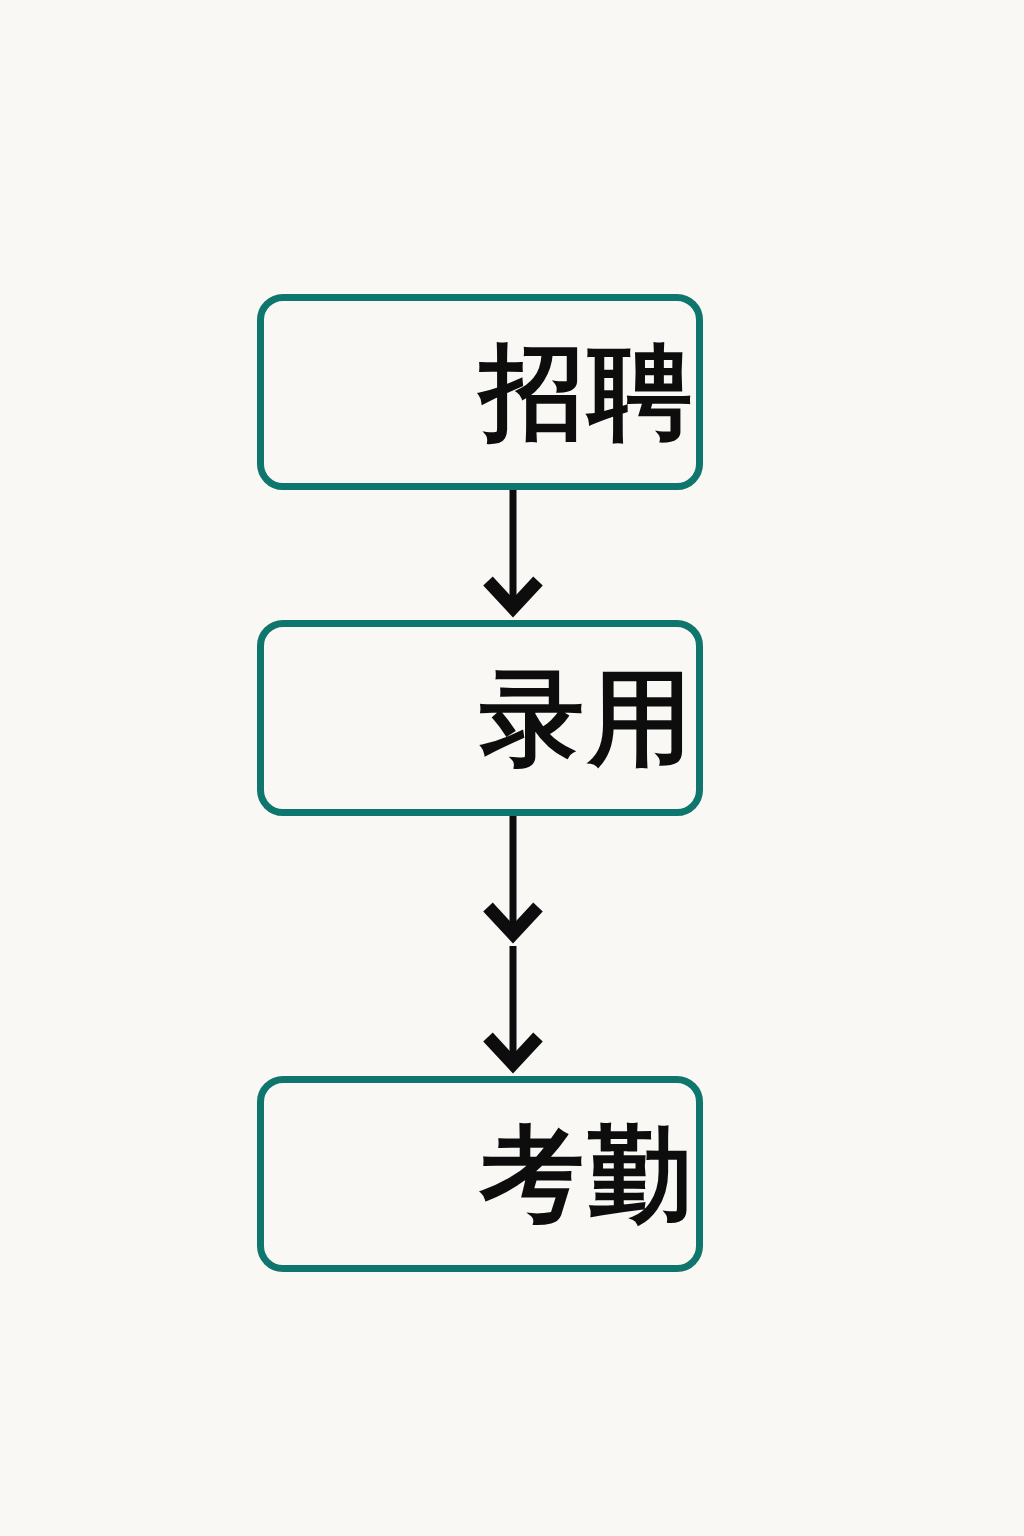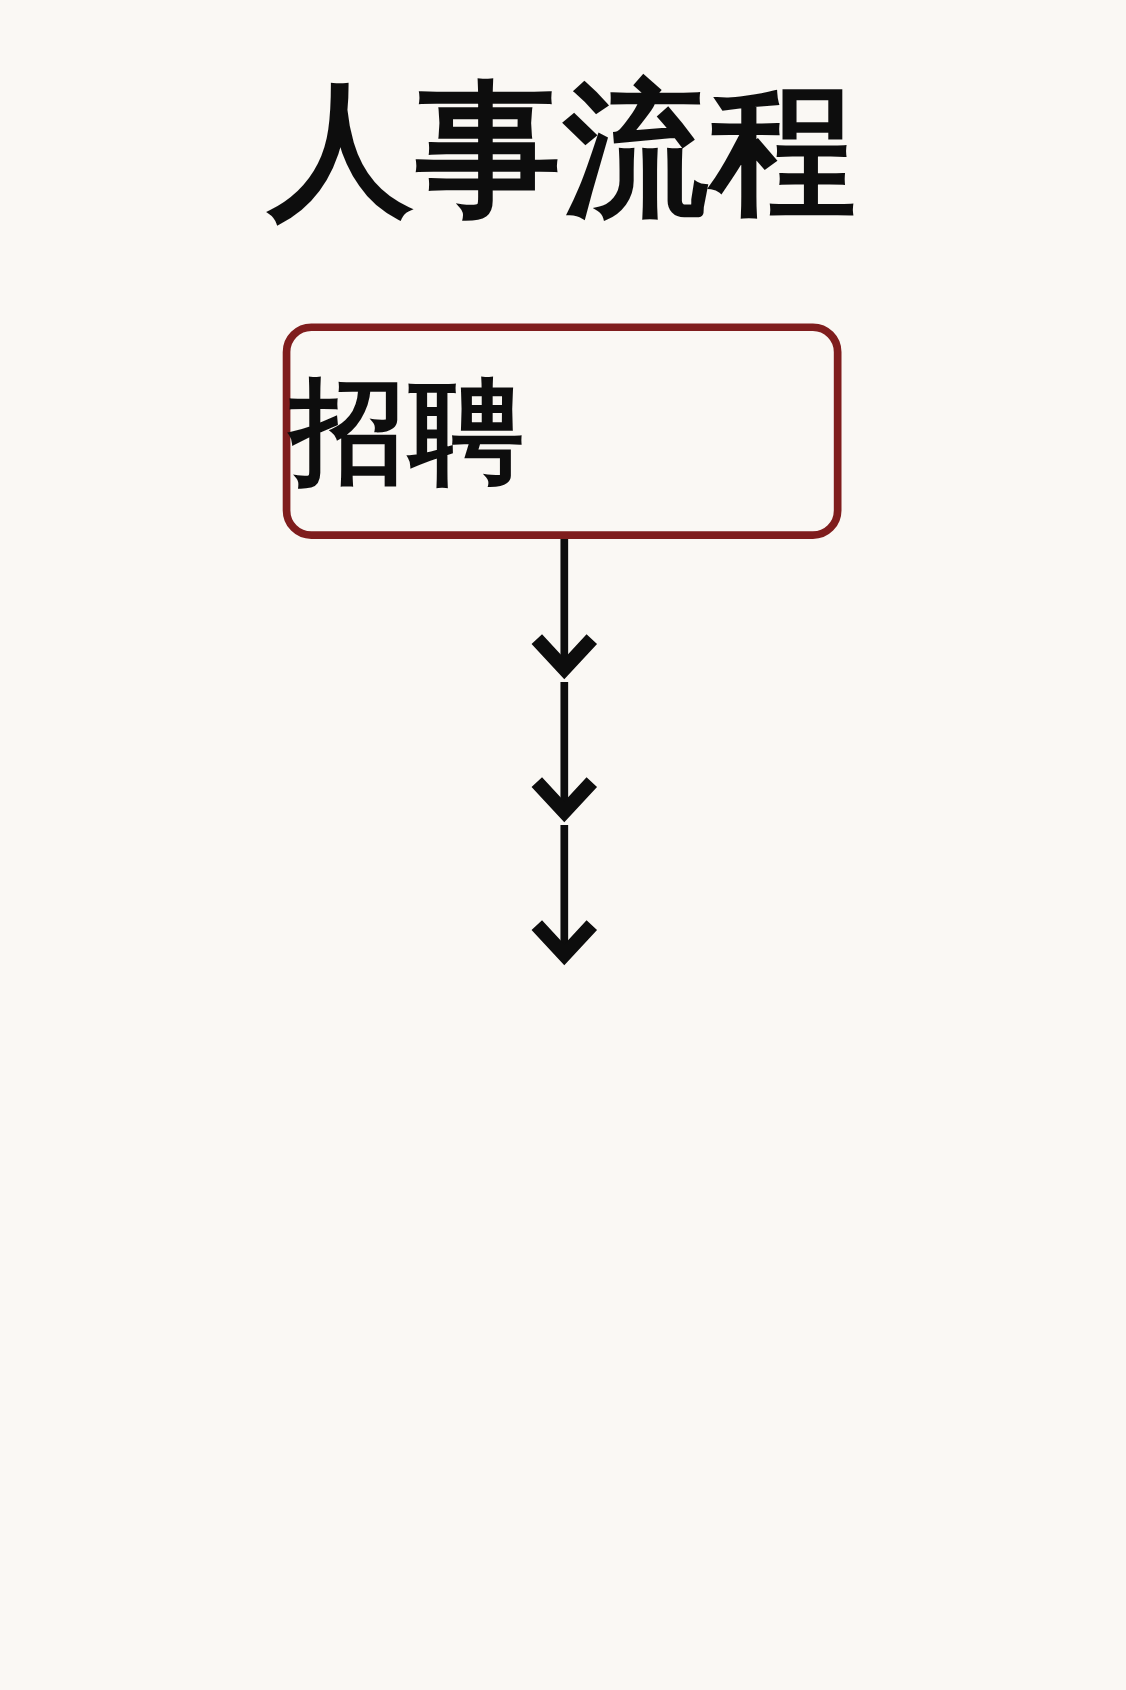--- a/index.html
+++ b/index.html
@@ -42,28 +42,28 @@
   .flow {
     position: absolute;
     left: 257px;
     top: 294px;
     width: 512px;
   }
 
   .node {
     position: relative;
     box-sizing: border-box;
-    width: 508px;
+    width: 446px;
     height: 196px;
-    border: 7px solid #7f1d1d;
+    border: 7px solid #0f766e;
     border-radius: 26px;
     background: transparent;
     display: flex;
     align-items: center;
-    justify-content: flex-start;
+    justify-content: flex-end;
   }
 
   .node-label {
     font-size: 104px;
     line-height: 110px;
     font-weight: 700;
     letter-spacing: 4px;
     color: #0d0d0d;
     font-family: "DejaVu Sans", "Liberation Sans", sans-serif;
     -webkit-font-smoothing: antialiased;
@@ -82,46 +82,51 @@
     position: absolute;
     left: 0;
     top: 0;
   }
 </style>
 </head>
 <body>
 
 <div id="poster">
 
-  <div class="title">人事流程</div>
 
   <div class="flow">
 
     <div class="node">
       <span class="node-label">招聘</span>
+    </div>
+
+    <div class="connector">
+      <svg width="512" height="130" viewBox="0 0 512 130">
+        <line x1="256" y1="0" x2="256" y2="114" stroke="#0d0d0d" stroke-width="7" stroke-linecap="butt"></line>
+        <polyline points="231,91 256,118 281,91" fill="none" stroke="#0d0d0d" stroke-width="13" stroke-linecap="butt" stroke-linejoin="miter"></polyline>
+      </svg>
+    </div>
+
+    <div class="node">
+      <span class="node-label">录用</span>
     </div>
 
     <div class="connector">
       <svg width="512" height="130" viewBox="0 0 512 130">
         <line x1="256" y1="0" x2="256" y2="114" stroke="#0d0d0d" stroke-width="7" stroke-linecap="butt"></line>
         <polyline points="231,91 256,118 281,91" fill="none" stroke="#0d0d0d" stroke-width="13" stroke-linecap="butt" stroke-linejoin="miter"></polyline>
       </svg>
     </div>
 
 
     <div class="connector">
       <svg width="512" height="130" viewBox="0 0 512 130">
         <line x1="256" y1="0" x2="256" y2="114" stroke="#0d0d0d" stroke-width="7" stroke-linecap="butt"></line>
         <polyline points="231,91 256,118 281,91" fill="none" stroke="#0d0d0d" stroke-width="13" stroke-linecap="butt" stroke-linejoin="miter"></polyline>
       </svg>
     </div>
 
-
-    <div class="connector">
-      <svg width="512" height="130" viewBox="0 0 512 130">
-        <line x1="256" y1="0" x2="256" y2="114" stroke="#0d0d0d" stroke-width="7" stroke-linecap="butt"></line>
-        <polyline points="231,91 256,118 281,91" fill="none" stroke="#0d0d0d" stroke-width="13" stroke-linecap="butt" stroke-linejoin="miter"></polyline>
-      </svg>
+    <div class="node">
+      <span class="node-label">考勤</span>
     </div>
-
 
   </div>
 </div>
 
 </body></html>

